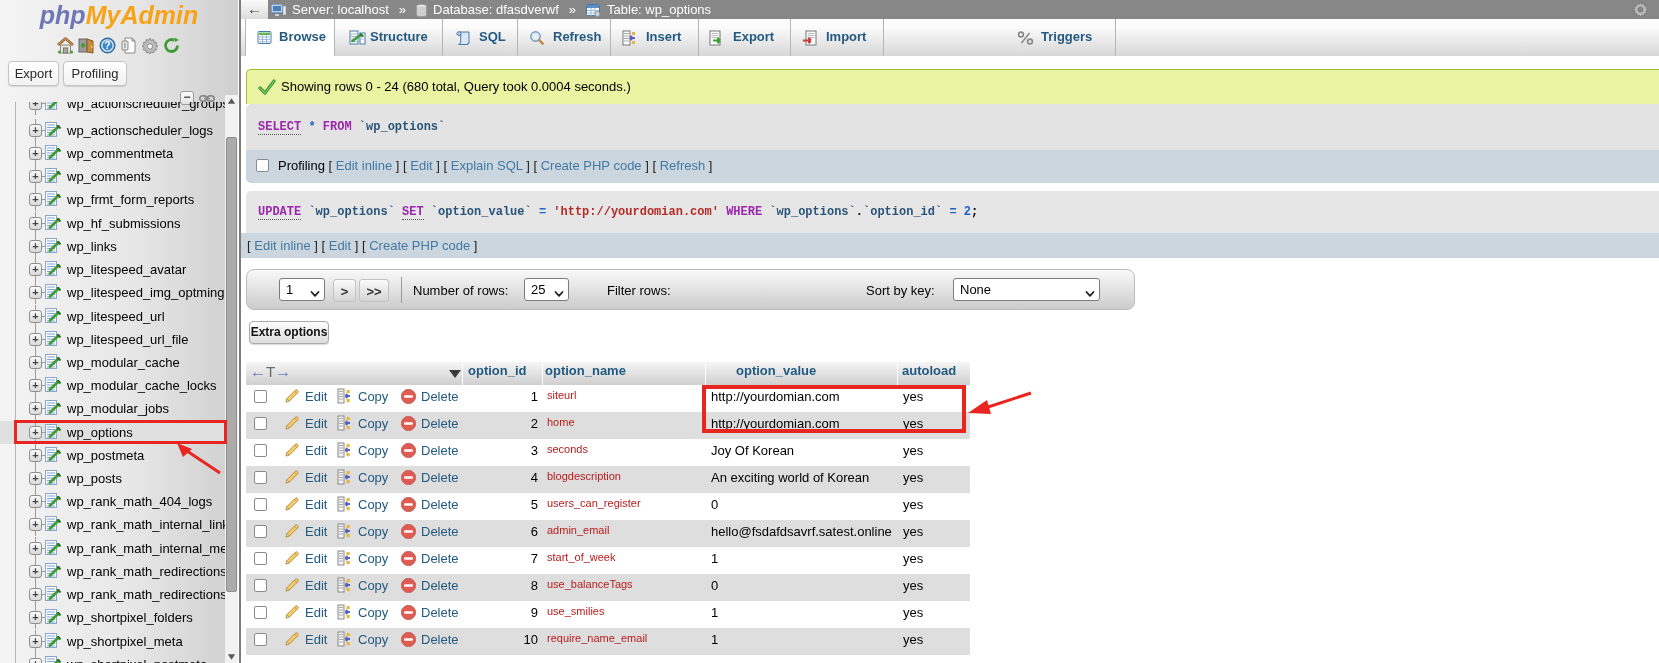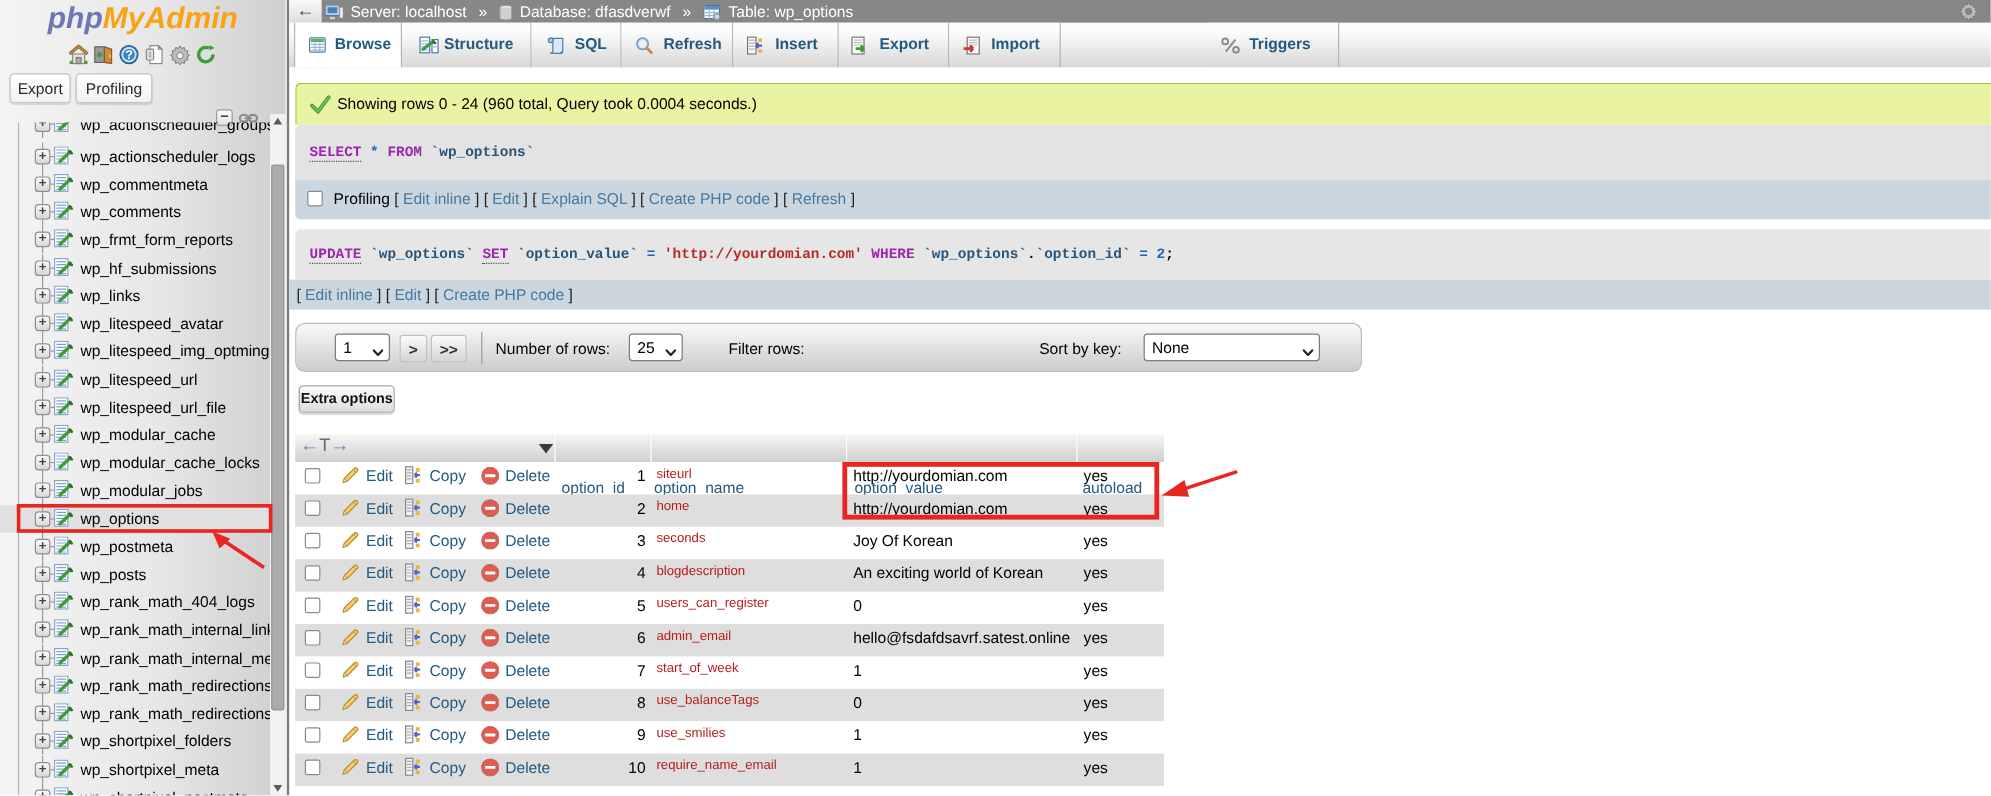--- a/index.html
+++ b/index.html
@@ -60,21 +60,21 @@
 #pagebar { left:246px; top:269px; width:889px; height:41px; background:linear-gradient(#f9f9f9,#cccccc); border:1px solid #bcbcbc; border-radius:8px; }
 .sel { position:absolute; background:#fff; border:1px solid #7c7c7c; border-radius:3px; height:23px; line-height:21px; font-size:13px; color:#000; padding-left:6px; }
 .sel .chev { position:absolute; right:4px; top:4px; }
 .pbtn { position:absolute; top:9px; height:23px; color:#235a81; font-weight:bold; text-align:center; line-height:23px; font-size:13px; }
 #extrabtn { left:249px; top:321px; width:80px; height:23px; background:linear-gradient(#fdfdfd,#dddddd); border:1px solid #aaa; border-radius:4px; font-weight:bold; font-size:12px; text-align:center; line-height:21px; color:#111; box-shadow:0 1px 1px rgba(0,0,0,.15); }
 
 
 #rtable { left:246px; top:362px; width:724px; }
 #rhead { position:absolute; left:0; top:0; width:724px; height:23px; background:linear-gradient(#f5f5f5,#cfcfcf); }
 #rhead .hsep { position:absolute; top:0; width:1px; height:23px; background:#fdfdfd; }
-#rhead .hcell { position:absolute; top:1px; color:#235a81; font-weight:normal; font-size:13px;margin-top:36px; }
+#rhead .hcell { position:absolute; top:1px; color:#235a81; font-weight:bold; font-size:13px; }
 .rrow { position:absolute; left:0; width:724px; height:27px; }
 .rrow.even { background:#dedede; }
 .rrow .cb { position:absolute; left:8px; top:5px; width:13px; height:13px; background:#fff; border:1px solid #8a8a8a; border-radius:2px; }
 .rrow .alnk { position:absolute; top:4px; color:#235a81; font-size:13px; }
 .rrow .num { position:absolute; left:216px; width:76px; top:4px; text-align:right; font-size:13px; color:#000; }
 .rrow .nm  { position:absolute; left:301px; top:4px; font-size:11px; color:#b91c1c; }
 .rrow .val { position:absolute; left:465px; top:4px; font-size:13px; color:#000; }
 .rrow .al  { position:absolute; left:657px; top:4px; font-size:13px; color:#000; }
 .rrow .icn { position:absolute; top:6px; }
 
@@ -739,21 +739,21 @@
         </svg></span>
       <span class="lbl" style="left:35px;">Triggers</span>
     </div>
 </div>
 
 <div id="successbox" class="abs">
     <svg style="position:absolute;left:11px;top:8px;" width="18" height="18" viewBox="0 0 18 18">
       <path d="M2 10 L7 15 L16 3" fill="none" stroke="#3f9c35" stroke-width="3.2" stroke-linecap="round" stroke-linejoin="round"></path>
       <path d="M2 10 L7 15 L16 3" fill="none" stroke="#7fc16f" stroke-width="1.2" stroke-linecap="round"></path>
     </svg>
-    <span class="txt">Showing rows 0 - 24 (960 total, Query took 0.0004 seconds.)</span>
+    <span class="txt">Showing rows 0 - 24 (680 total, Query took 0.0004 seconds.)</span>
   </div>
 <div id="selectbox" class="abs">
     <div class="mono" style="position:absolute;left:12px;top:16px;"><span class="kwu">SELECT</span> <span class="op">*</span> <span class="kw">FROM</span> <span class="idf">`wp_options`</span></div>
   </div>
 <div id="profrow" class="abs">
   <div style="position:absolute;left:10px;top:9px;width:13px;height:13px;background:#fff;border:1px solid #8a8a8a;border-radius:2px;"></div>
   <div style="position:absolute;left:32px;top:8px;color:#000;">Profiling <span class="br">[</span> <span class="lnk">Edit inline</span> <span class="br">] [</span> <span class="lnk">Edit</span> <span class="br">] [</span> <span class="lnk">Explain SQL</span> <span class="br">] [</span> <span class="lnk">Create PHP code</span> <span class="br">] [</span> <span class="lnk">Refresh</span> <span class="br">]</span></div>
 </div>
 <div id="updatebox" class="abs">
     <div class="mono" style="position:absolute;left:12px;top:14px;"><span class="kwu">UPDATE</span> <span class="idf">`wp_options`</span> <span class="kwu">SET</span> <span class="idf">`option_value`</span> <span class="op">=</span> <span class="str">'http://yourdomian.com'</span> <span class="kw">WHERE</span> <span class="idf">`wp_options`</span>.<span class="idf">`option_id`</span> <span class="op">=</span> <span class="op">2</span>;</div>
@@ -784,21 +784,21 @@
 <div id="rtable" class="abs">
     <div id="rhead">
       <span style="position:absolute;left:4px;top:1px;color:#6a79c0;font-size:16px;">←<span style="color:#6a6a6a;font-size:15px;">T</span>→</span>
       <span style="position:absolute;left:203px;top:8px;width:0;height:0;border-left:6px solid transparent;border-right:6px solid transparent;border-top:8px solid #3a3a3a;"></span>
       <div class="hsep" style="left:216px;"></div>
       <div class="hsep" style="left:296px;"></div>
       <div class="hsep" style="left:459px;"></div>
       <div class="hsep" style="left:651px;"></div>
       <span class="hcell" style="left:222px;">option_id</span>
       <span class="hcell" style="left:299px;">option_name</span>
-      <span class="hcell" style="left:466px;">option_value</span>
+      <span class="hcell" style="left:490px;">option_value</span>
       <span class="hcell" style="left:656px;">autoload</span>
     </div>
     <div class="rrow" style="top:23px;">
       <span class="cb"></span>
       <span class="icn" style="left:38px;top:3px;"><svg width="16" height="16" viewBox="0 0 16 16">
           <path d="M2 14 l1 -3.4 8.2-8.2 a1.6 1.6 0 0 1 2.3 0 l0.1 0.1 a1.6 1.6 0 0 1 0 2.3 L5.4 13 z" fill="#f6ce6f" stroke="#b98a2f"></path>
           <path d="M2 14 l1 -3.4 2.4 2.4 z" fill="#e8e3d0" stroke="#b98a2f" stroke-width="0.7"></path>
           <path d="M10.4 3.2 l2.4 2.4" stroke="#b98a2f" stroke-width="0.8"></path>
         </svg></span>
       <span class="alnk" style="left:59px;">Edit</span>

